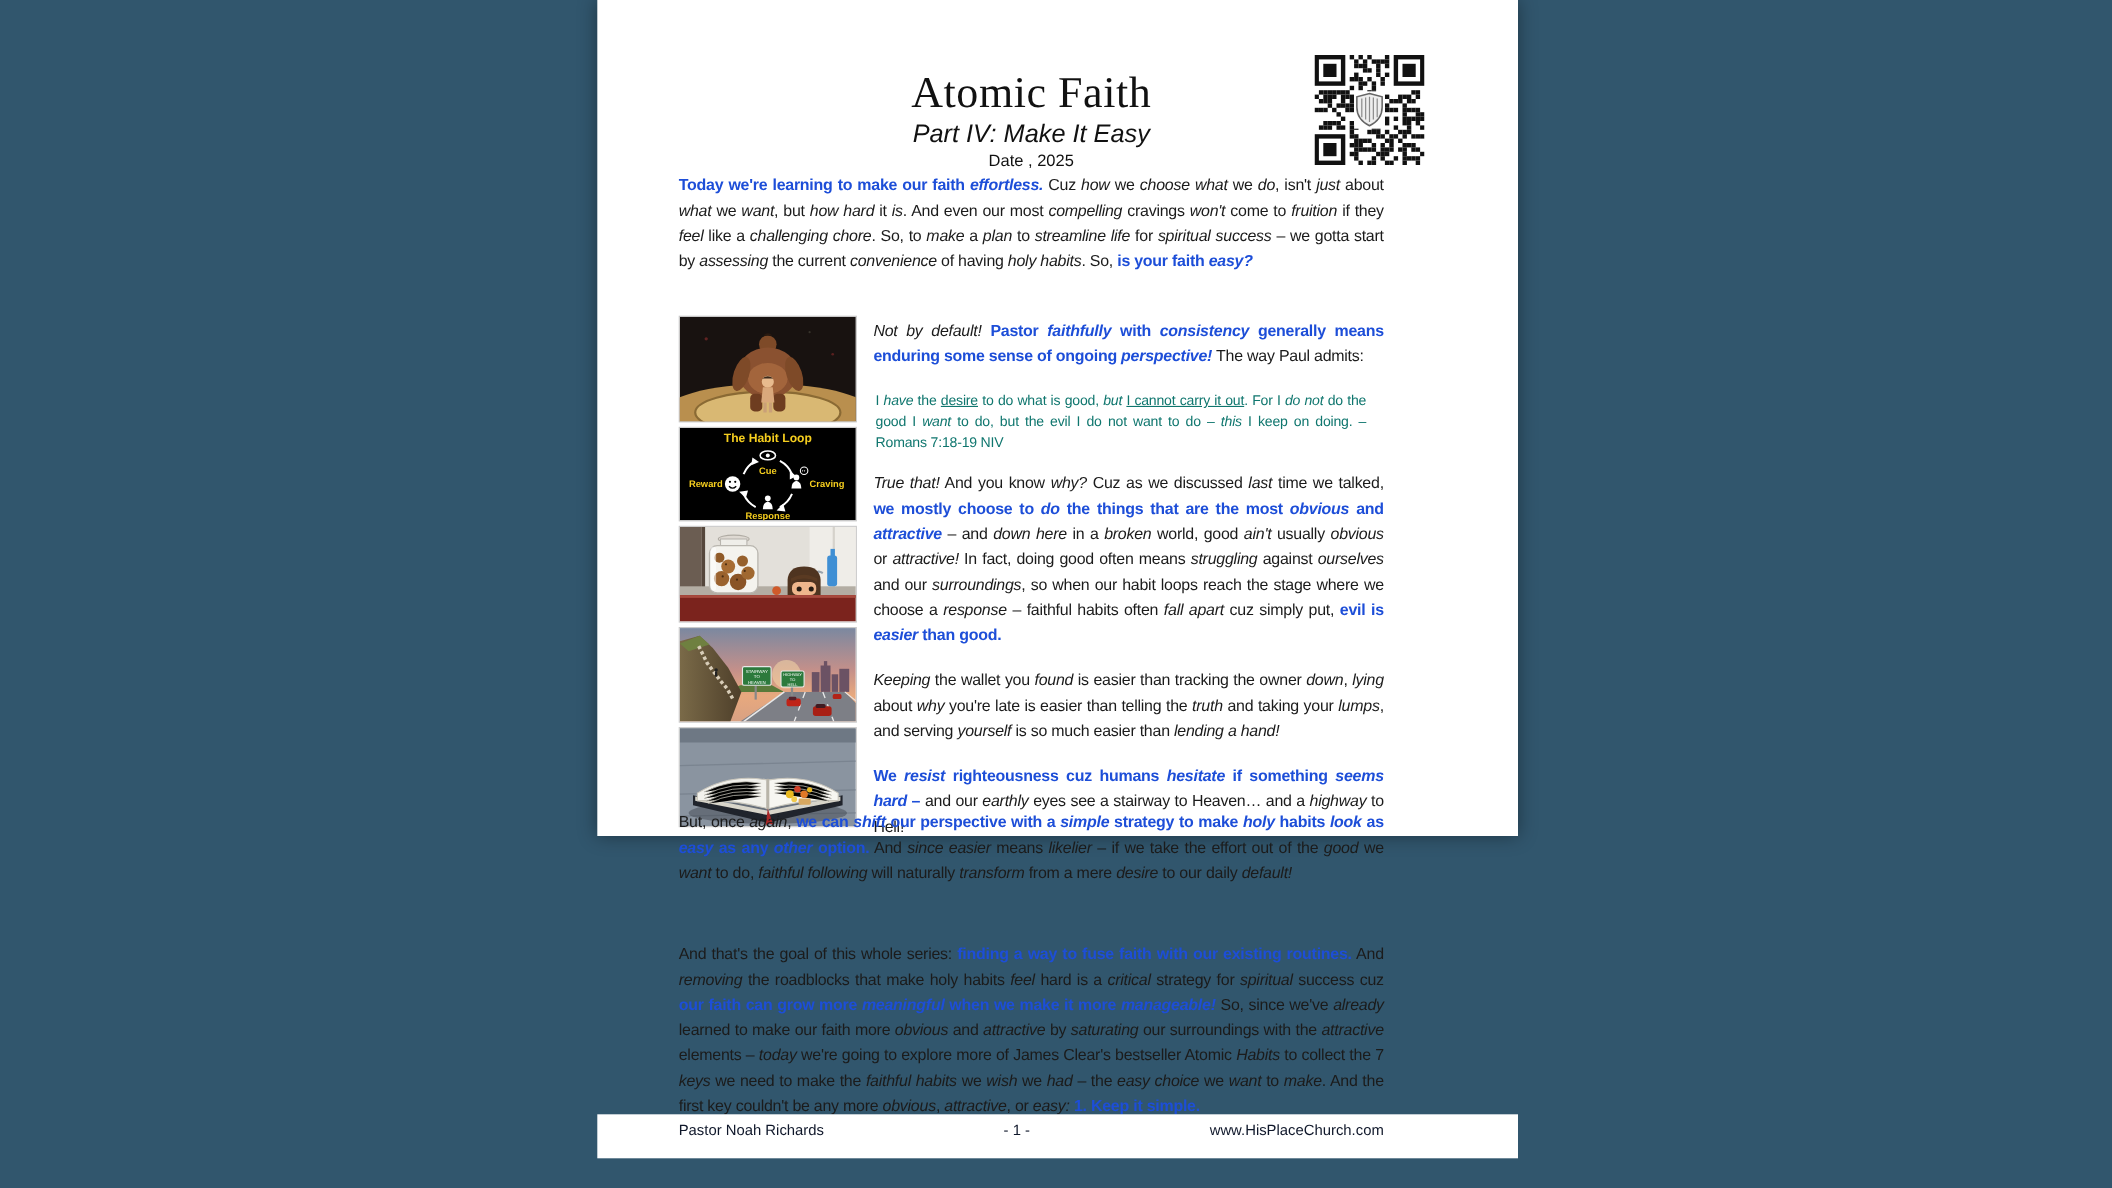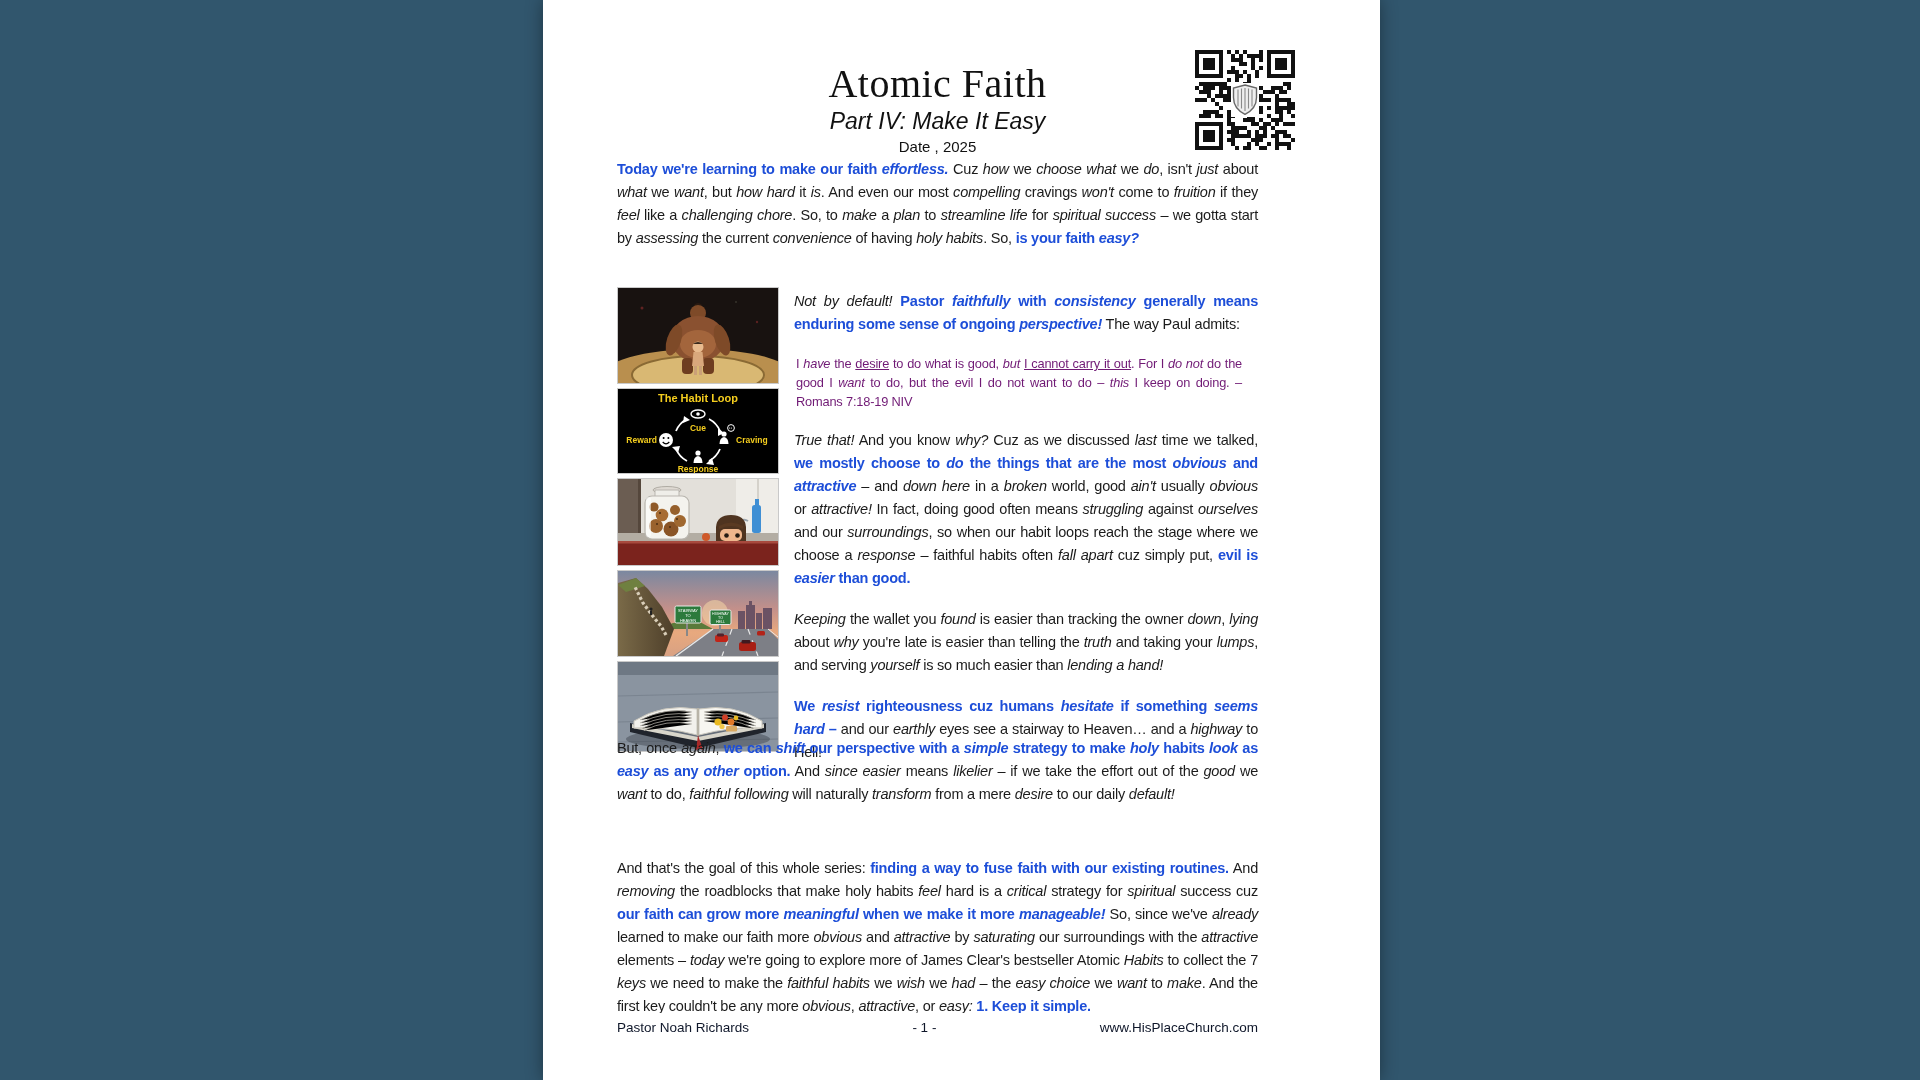--- a/index.html
+++ b/index.html
@@ -2,21 +2,21 @@
 <html><head>
 <meta charset="utf-8">
 <style>
   html,body{margin:0;padding:0;}
   body{
     width:1920px;height:1080px;overflow:hidden;position:relative;
     background:#31566D;
     font-family:"Liberation Sans","DejaVu Sans",sans-serif;
   }
   .page{
-    position:absolute;left:543px;top:0;width:837px;height:1080px;
+    position:absolute;left:543px;top:0;width:837px;height:760px;
     background:#ffffff;box-shadow:0 0 16px rgba(0,0,0,.38);
   }
   .header{position:absolute;left:74px;top:60px;width:641px;text-align:center;color:#111;}
   .title{
     font-family:"Liberation Serif","DejaVu Serif",serif;
     font-size:40px;line-height:47px;font-weight:400;letter-spacing:.5px;
   }
   .subtitle{
     font-family:Liberation Sans, sans-serif;
     font-style:italic;font-size:23px;line-height:28px;
@@ -32,21 +32,21 @@
   }
   .p1{position:absolute;left:74px;top:158px;width:641px;}
   .media{position:absolute;left:74px;top:287px;width:641px;}
   .imgcol{position:absolute;left:0;top:0;width:162px;}
   .imgcol svg{display:block;border:1px solid #c9c9c9;margin-bottom:4px;background:#fff;}
   .textcol{margin-left:177px;width:464px;}
   .textcol .para{margin:0 0 18px 0;}
   .textcol .para:first-child{margin-top:3px;}
   .quote{
     font-size:12.8px;line-height:19px;letter-spacing:-0.18px;
-    width:446px;text-align:justify;color:#701a75;margin:0 0 18px 2px;
+    width:446px;text-align:justify;color:#0f766e;margin:0 0 18px 2px;
   }
   .p6{position:absolute;left:74px;top:737px;width:641px;}
   .p7{position:absolute;left:74px;top:857px;width:641px;}
   .footer{
     position:absolute;left:0;top:1013px;width:837px;height:40px;background:#fff;
     z-index:5;
   }
   .footer-inner{
     position:absolute;left:74px;top:6px;width:641px;display:flex;justify-content:space-between;
     font-size:13.5px;line-height:18px;color:#0f172a;

